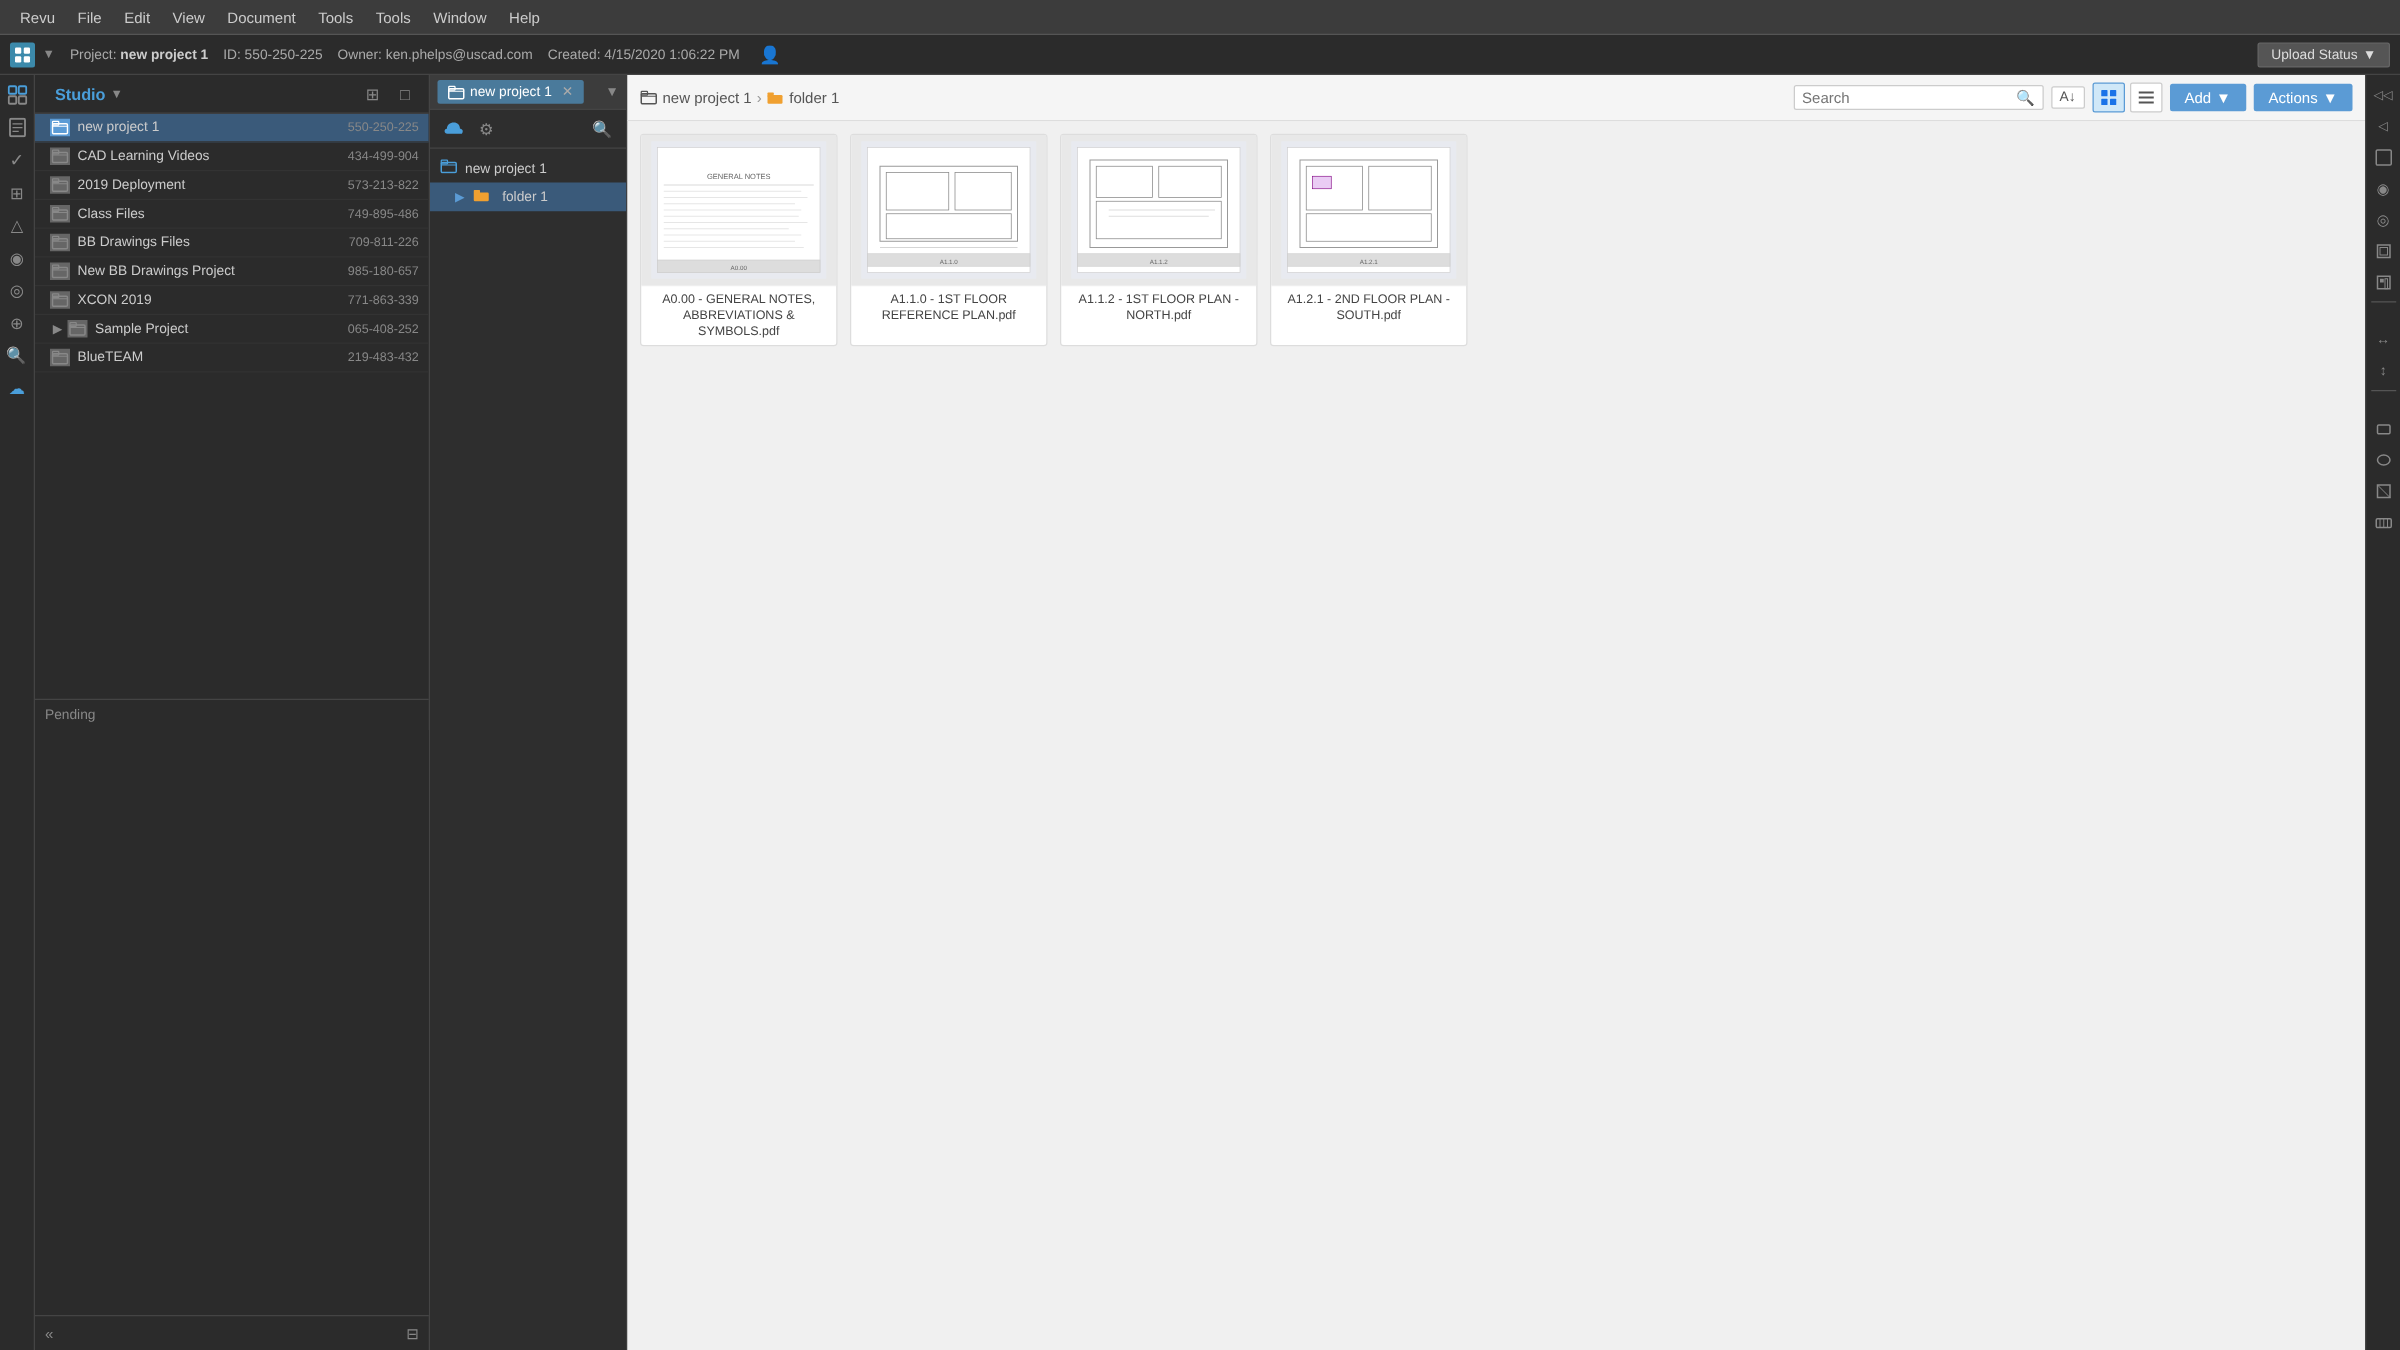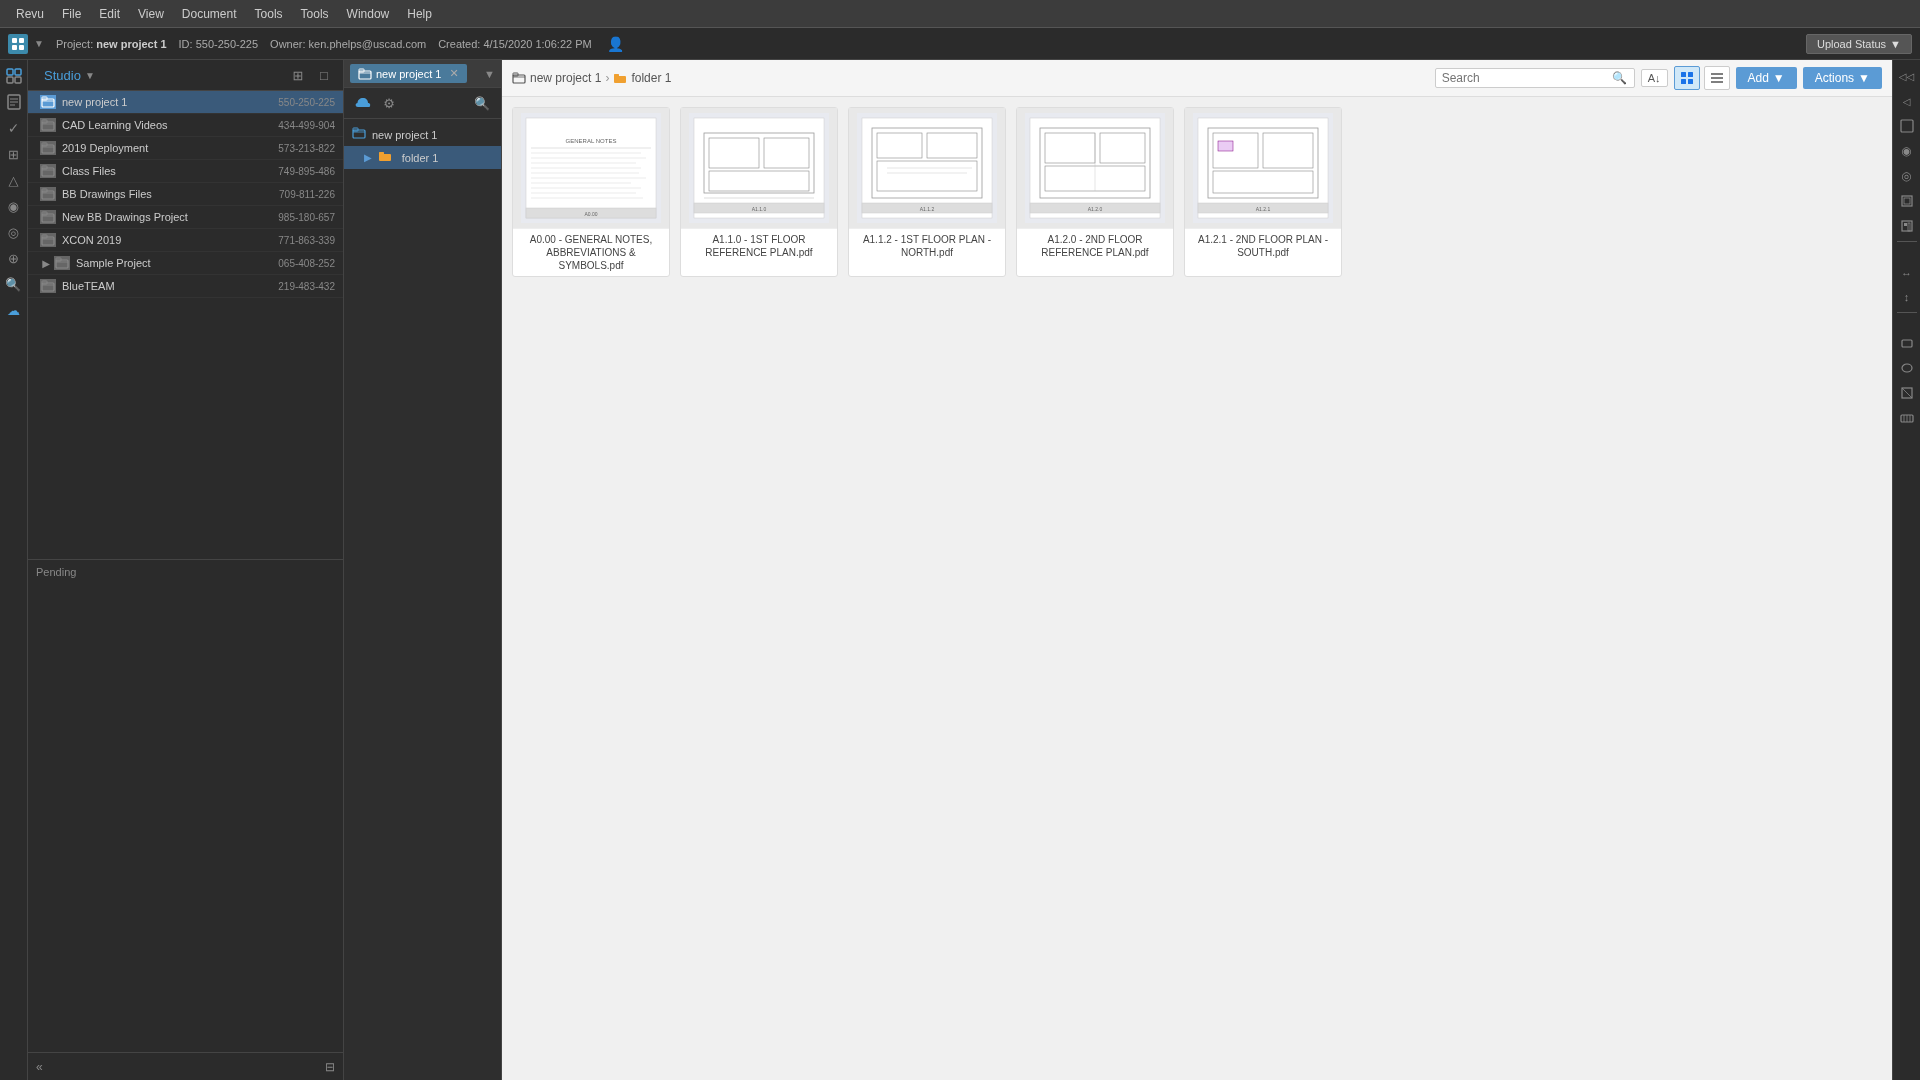--- a/index.html
+++ b/index.html
@@ -153,21 +153,21 @@
       <div class="left-icon" style="font-size:13px; color:#888;">◎</div>
       <div class="left-icon" style="font-size:13px; color:#888;">⊕</div>
       <div class="left-icon" style="font-size:13px; color:#888;">🔍</div>
       <div class="left-icon active" style="font-size:13px; color:#4a9eda;">☁</div>
     </div>
 
     <div class="left-panel">
 
       <div style="display:flex; align-items:center; padding:4px 8px; border-bottom:1px solid #444; gap:4px;">
         <div class="studio-btn">
-          <span style="color:#4a9eda; font-weight:normal; font-size:13px;">Studio</span>
+          <span style="color:#4a9eda; font-weight:bold; font-size:13px;">Studio</span>
           <span class="studio-arrow">▼</span>
         </div>
         <div style="flex:1;"></div>
         <div class="icon-btn" style="font-size:13px;">⊞</div>
         <div class="icon-btn" style="font-size:13px;">□</div>
       </div>
 
 
       <div class="project-list">
         <div class="project-item active">
@@ -449,35 +449,20 @@
               <rect x="20" y="48" width="100" height="30" fill="none" stroke="#888" stroke-width="0.6"></rect>
               <line x1="30" y1="55" x2="115" y2="55" stroke="#bbb" stroke-width="0.4"></line>
               <line x1="30" y1="60" x2="110" y2="60" stroke="#bbb" stroke-width="0.4"></line>
               <rect x="5" y="90" width="130" height="10" fill="#ddd" stroke="#ccc" stroke-width="0.5"></rect>
               <text x="70" y="98" text-anchor="middle" font-size="5" fill="#666">A1.1.2</text>
             </svg>
           </div>
           <div class="file-name">A1.1.2 - 1ST FLOOR PLAN - NORTH.pdf</div>
         </div>
 
-        <div class="file-card">
-          <div class="file-thumb">
-            <svg width="140" height="110" viewBox="0 0 140 110" style="background:#e8eaf0;">
-              <rect x="5" y="5" width="130" height="100" fill="white" stroke="#ccc" stroke-width="0.5"></rect>
-              <rect x="15" y="15" width="110" height="70" fill="none" stroke="#999" stroke-width="0.8"></rect>
-              <rect x="20" y="20" width="50" height="30" fill="none" stroke="#888" stroke-width="0.6"></rect>
-              <rect x="75" y="20" width="45" height="30" fill="none" stroke="#888" stroke-width="0.6"></rect>
-              <rect x="20" y="53" width="100" height="25" fill="none" stroke="#888" stroke-width="0.6"></rect>
-              <line x1="70" y1="20" x2="70" y2="78" stroke="#bbb" stroke-width="0.4"></line>
-              <rect x="5" y="90" width="130" height="10" fill="#ddd" stroke="#ccc" stroke-width="0.5"></rect>
-              <text x="70" y="98" text-anchor="middle" font-size="5" fill="#666">A1.2.0</text>
-            </svg>
-          </div>
-          <div class="file-name">A1.2.0 - 2ND FLOOR REFERENCE PLAN.pdf</div>
-        </div>
 
         <div class="file-card">
           <div class="file-thumb">
             <svg width="140" height="110" viewBox="0 0 140 110" style="background:#e8eaf0;">
               <rect x="5" y="5" width="130" height="100" fill="white" stroke="#ccc" stroke-width="0.5"></rect>
               <rect x="15" y="15" width="110" height="70" fill="none" stroke="#999" stroke-width="0.8"></rect>
               <rect x="20" y="20" width="45" height="35" fill="none" stroke="#888" stroke-width="0.6"></rect>
               <rect x="70" y="20" width="50" height="35" fill="none" stroke="#888" stroke-width="0.6"></rect>
               <rect x="20" y="58" width="100" height="22" fill="none" stroke="#888" stroke-width="0.6"></rect>
 

